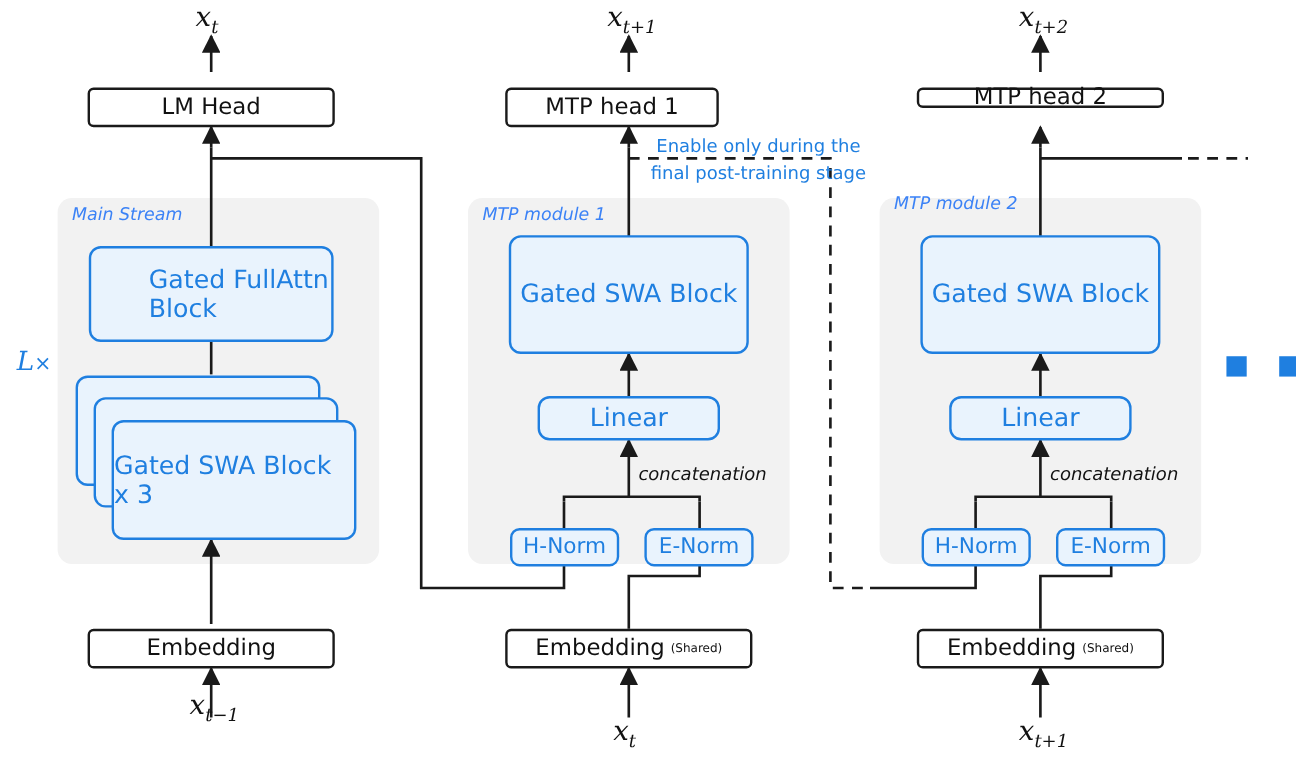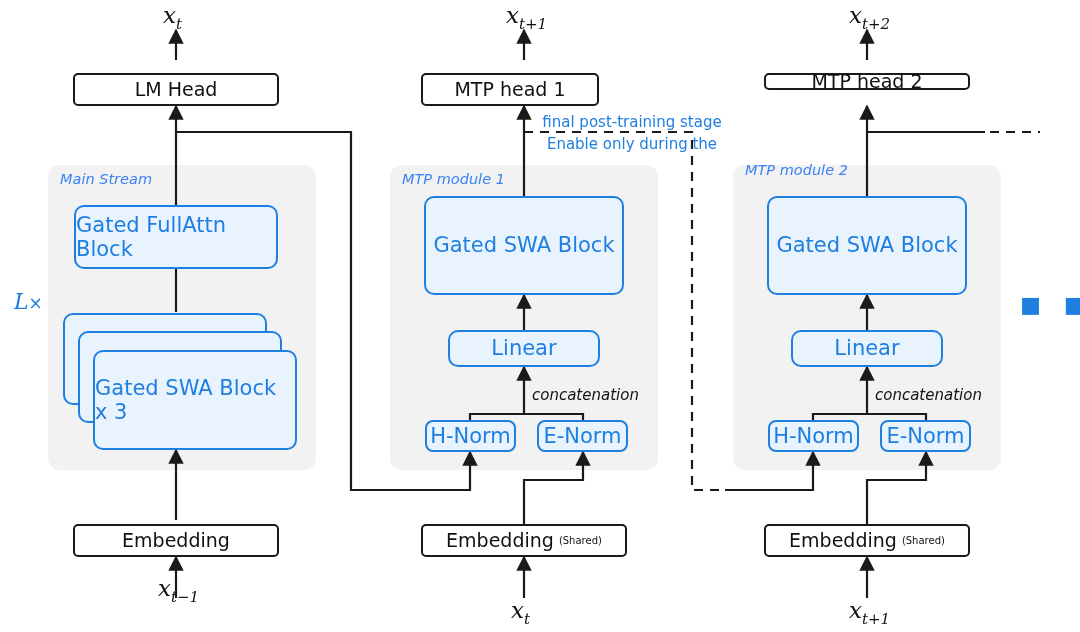--- a/index.html
+++ b/index.html
@@ -12,21 +12,21 @@
        justify-content:center;text-align:left;line-height:1.15;}
 
   
   .kbox{border:2.2px solid #1a1a1a;border-radius:5px;background:#fff;
         color:#111;font-size:19px;}
   .kbox .sub{font-size:10px;}
 
   
   .bbox{border:2.2px solid #1f7fe0;border-radius:10px;background:#e9f3fd;
         color:#1f7fe0;font-size:21px;}
-  .bbox.small{font-size:21px;border-radius:8px;}
+  .bbox.small{font-size:18px;border-radius:8px;margin-top:20px;}
 
   
   .panel{position:absolute;background:#f2f2f2;border-radius:12px;}
   .panel-label{position:absolute;font-size:14.5px;font-style:italic;color:#3b82f6;
                white-space:nowrap;}
 
   
   .stackcard{position:absolute;border:2.2px solid #1f7fe0;border-radius:10px;
              background:#e9f3fd;box-sizing:border-box;}
 
@@ -122,25 +122,25 @@
     <span>LM Head</span>
   </div>
   <div class="box kbox" style="left:421px;top:73px;width:178px;height:33px;">
     <span>MTP head 1</span>
   </div>
   <div class="box kbox" style="left:764px;top:73px;width:206px;height:17px;">
     <span>MTP head 2</span>
   </div>
 
   <div class="note" style="left:522px;top:112px;width:220px;">
+    <div>Enable only during the</div>
     <div>final post-training stage</div>
-    <div>Enable only during the</div>
   </div>
 
-  <div class="box bbox" style="left:74px;top:205px;width:204px;height:64px;">
+  <div class="box bbox" style="left:74px;top:205px;width:204px;height:80px;padding-left:48px;">
     <span>Gated FullAttn Block</span>
   </div>
 
   <div class="stackcard" style="left:63px;top:313px;width:204px;height:92px;"></div>
   <div class="stackcard" style="left:78px;top:331px;width:204px;height:92px;"></div>
   <div class="box bbox" style="left:93px;top:350px;width:204px;height:100px;">
     <span>Gated SWA Block x 3</span>
   </div>
 
   <div class="lx" style="left:14px;top:289px;">

